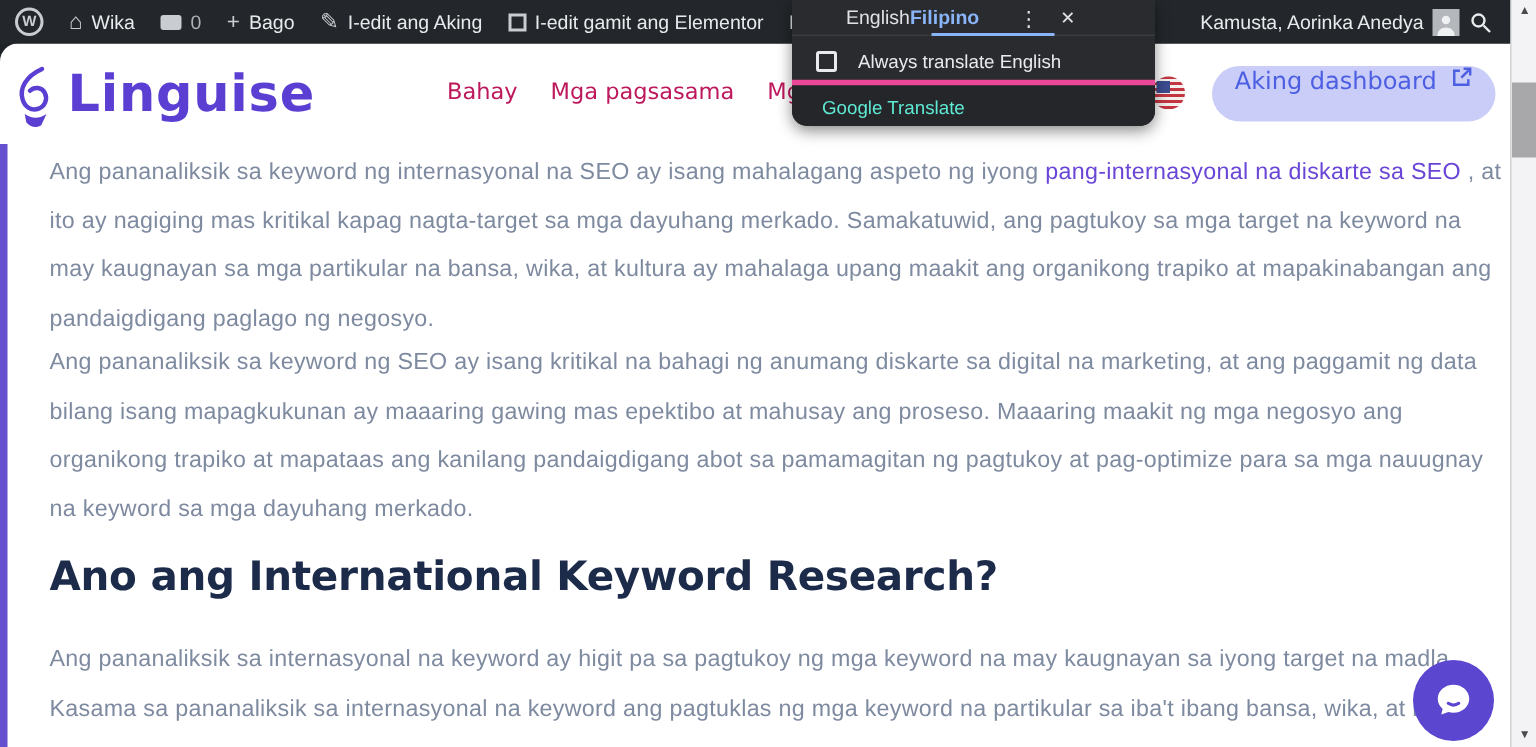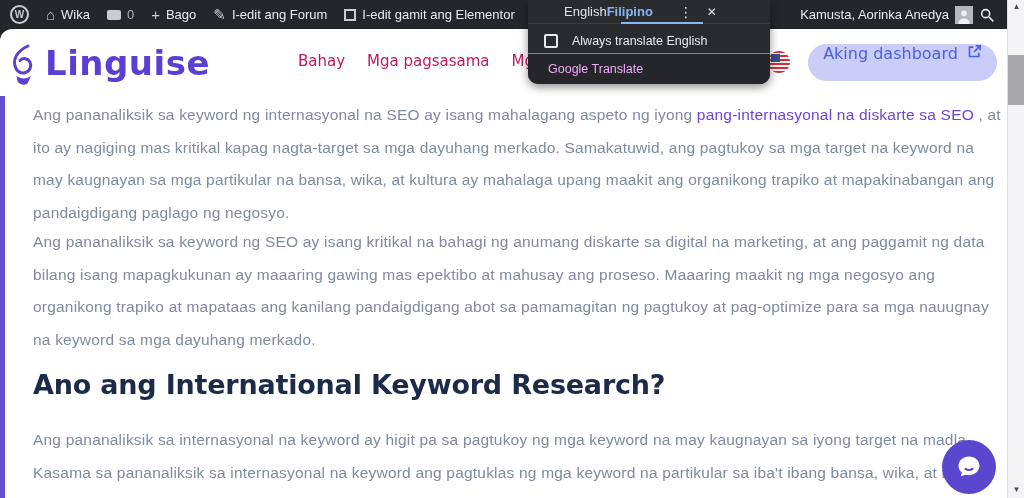--- a/index.html
+++ b/index.html
@@ -75,22 +75,22 @@
   .gt-tab { font-size:13px; cursor:pointer; }
   .gt-tab.inactive { color:#dfe1e5; margin-left:36px; }
   .gt-tab.active { color:#8ab4f8; font-weight:600; }
   .gt-underline { position:absolute; left:93px; bottom:-1px; width:82px; height:2px; background:#8ab4f8; }
   .gt-dots { margin-left:26px; color:#dfe1e5; font-size:14px; cursor:pointer; }
   .gt-close { margin-left:14px; color:#dfe1e5; font-size:12px; cursor:pointer; }
   .gt-check-row { display:flex; align-items:center; margin:10px 0 0 16px; }
   .gt-checkbox { width:14px; height:14px; border:2px solid #e8eaed; border-radius:2px; cursor:pointer; }
   .gt-check-label { margin-left:14px; font-size:12.5px; color:#e8eaed; }
   .gt-footer { position:absolute; left:0; bottom:0; width:100%; height:31px;
-    border-top:1px solid #ec4899; background:#252629; border-radius:0 0 10px 10px;
-    line-height:30px; padding-left:20px; font-size:12.5px; color:#f0abfc; }
+    border-top:4px solid #ec4899; background:#252629; border-radius:0 0 10px 10px;
+    line-height:30px; padding-left:20px; font-size:12.5px; color:#5eead4; }
 
   
   .scrollbar { position:absolute; right:0; top:0; width:17px; height:498px;
     background:#f3f3f5; border-left:1px solid #e1e1e3; z-index:60; }
   .sb-arrow { position:absolute; left:0; width:17px; height:14px; text-align:center;
     font-size:8px; line-height:14px; color:#4a4a4a; cursor:pointer; }
   .sb-up { top:0; } .sb-down { bottom:1px; }
   .sb-thumb { position:absolute; left:0; top:55px; width:17px; height:50px; background:#a8a8ab; cursor:pointer; }
 </style>
 </head>
@@ -108,21 +108,21 @@
       <span class="ab-item">
         <span class="bubble"></span>
         <span class="count">0</span>
       </span>
       <span class="ab-item">
         <span class="glyph">+</span>
         <span>Bago</span>
       </span>
       <span class="ab-item">
         <span class="glyph">✎</span>
-        <span>I-edit ang Forum</span>
+        <span>I-edit ang Aking</span>
       </span>
       <span class="ab-item">
         <span class="elementor-ic"></span>
         <span>I-edit gamit ang Elementor</span>
       </span>
       <span class="ab-item">
         <span>Dashboard ng Forum</span>
       </span>
     </div>
     <div class="ab-right">

